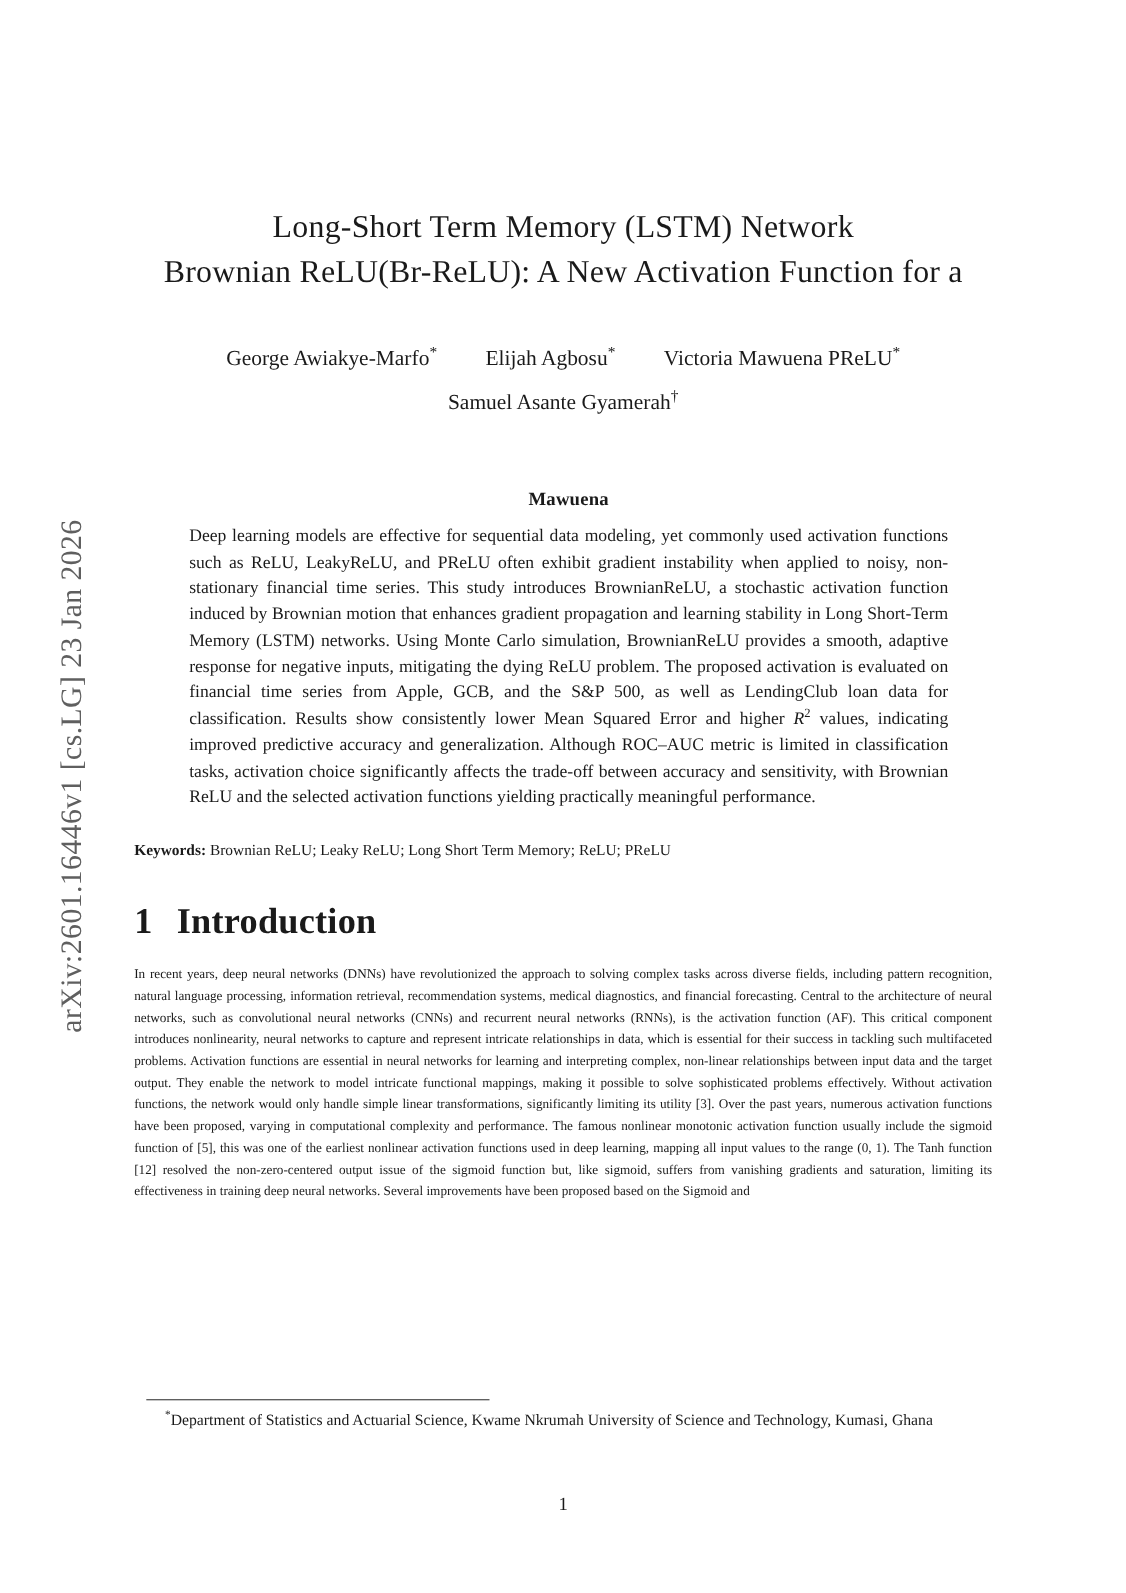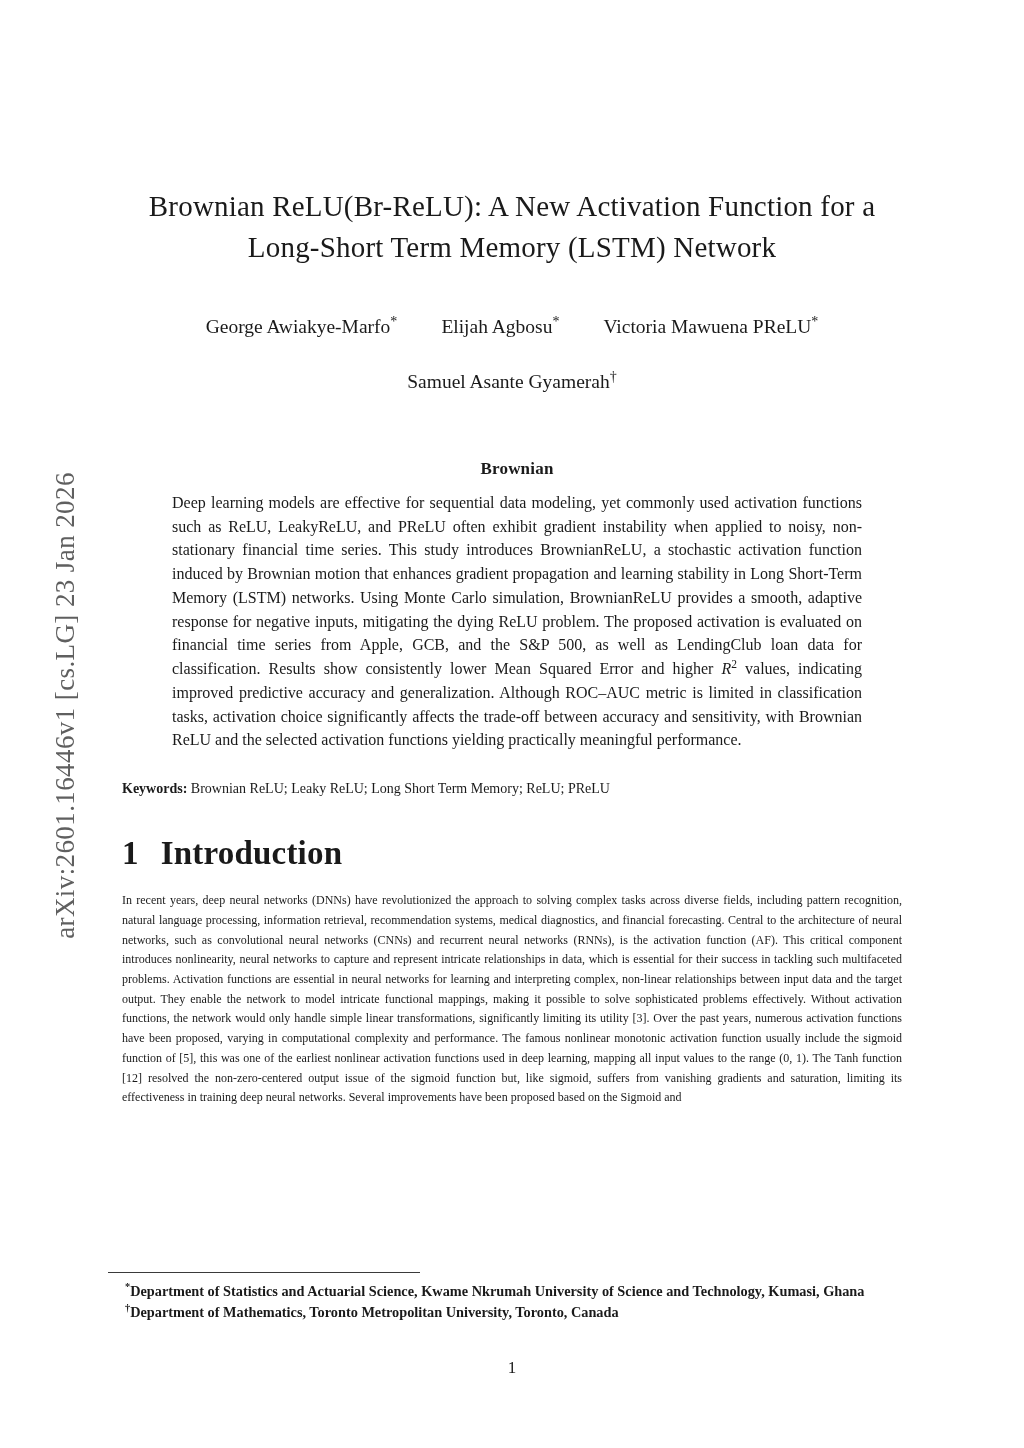--- a/index.html
+++ b/index.html
@@ -60,21 +60,21 @@
     font-size: 19.5px;
     line-height: 1.55;
   }
   .authors-row1 .author {
     display: inline-block;
     margin: 0 22px;
     white-space: nowrap;
     text-align: right;
   }
   .authors-row2 {
-    margin-top: 24px;
+    margin-top: 9px;
   }
   sup.mk {
     font-size: 0.72em;
     vertical-align: super;
     line-height: 0;
   }
 
   
   .abstract-wrap {
     margin-top: 62px;
@@ -116,24 +116,23 @@
     font-size: 12px;
     line-height: 1.645;
     text-align: justify;
     text-justify: inter-word;
     hyphens: none;
   }
 
   
   #footnotes {
     position: absolute;
-    left: 108px;
+    left: 133px;
     top: 1272px;
     width: 780px;
-    font-weight: bold;
   }
   .fn-rule {
     width: 312px;
     height: 0;
     border-top: 1.4px solid #3a3a3a;
     margin-bottom: 8px;
   }
   .fn-line {
     font-size: 14.3px;
     line-height: 1.43;
@@ -154,52 +153,51 @@
 </head>
 <body>
 
 <div id="page">
 
   <div id="arxiv-stamp">arXiv:2601.16446v1  [cs.LG]  23 Jan 2026</div>
 
   <div id="content">
 
     <h1 class="title">
+      <span class="ln">Long-Short Term Memory (LSTM) Network</span>
       <span class="ln">Brownian ReLU(Br-ReLU): A New Activation Function for a</span>
-      <span class="ln">Long-Short Term Memory (LSTM) Network</span>
     </h1>
 
     <div class="authors">
       <div class="authors-row1">
         <span class="author"><span>George Awiakye-Marfo</span><sup class="mk">*</sup></span><span class="author"><span>Elijah Agbosu</span><sup class="mk">*</sup></span><span class="author"><span>Victoria Mawuena PReLU</span><sup class="mk">*</sup></span>
       </div>
       <div class="authors-row2">
         <span class="author"><span>Samuel Asante Gyamerah</span><sup class="mk">†</sup></span>
       </div>
     </div>
 
     <div class="abstract-wrap">
-      <div class="abstract-head">Brownian</div>
+      <div class="abstract-head">Mawuena</div>
       <div class="abstract-body">Deep learning models are effective for sequential data modeling, yet commonly used activation functions such as ReLU, LeakyReLU, and PReLU often exhibit gradient instability when applied to noisy, non-stationary financial time series. This study introduces BrownianReLU, a stochastic activation function induced by Brownian motion that enhances gradient propagation and learning stability in Long Short-Term Memory (LSTM) networks. Using Monte Carlo simulation, BrownianReLU provides a smooth, adaptive response for negative inputs, mitigating the dying ReLU problem. The proposed activation is evaluated on financial time series from Apple, GCB, and the S&amp;P 500, as well as LendingClub loan data for classification. Results show consistently lower Mean Squared Error and higher <i>R</i><sup style="font-size: 0.72em; line-height: 0;">2</sup> values, indicating improved predictive accuracy and generalization. Although ROC–AUC metric is limited in classification tasks, activation choice significantly affects the trade-off between accuracy and sensitivity, with Brownian ReLU and the selected activation functions yielding practically meaningful performance.</div>
     </div>
 
     <div class="keywords">
       <span class="kw-label">Keywords:</span>
       <span>Brownian ReLU; Leaky ReLU; Long Short Term Memory; ReLU; PReLU</span>
     </div>
 
     <div class="section-heading">
       <span class="num">1</span><span>Introduction</span>
     </div>
 
     <p class="body-par">In recent years, deep neural networks (DNNs) have revolutionized the approach to solving complex tasks across diverse fields, including pattern recognition, natural language processing, information retrieval, recommendation systems, medical diagnostics, and financial forecasting. Central to the architecture of neural networks, such as convolutional neural networks (CNNs) and recurrent neural networks (RNNs), is the activation function (AF). This critical component introduces nonlinearity, neural networks to capture and represent intricate relationships in data, which is essential for their success in tackling such multifaceted problems. Activation functions are essential in neural networks for learning and interpreting complex, non-linear relationships between input data and the target output. They enable the network to model intricate functional mappings, making it possible to solve sophisticated problems effectively. Without activation functions, the network would only handle simple linear transformations, significantly limiting its utility [3]. Over the past years, numerous activation functions have been proposed, varying in computational complexity and performance. The famous nonlinear monotonic activation function usually include the sigmoid function of [5], this was one of the earliest nonlinear activation functions used in deep learning, mapping all input values to the range (0, 1). The Tanh function [12] resolved the non-zero-centered output issue of the sigmoid function but, like sigmoid, suffers from vanishing gradients and saturation, limiting its effectiveness in training deep neural networks. Several improvements have been proposed based on the Sigmoid and</p>
 
   </div>
 
   <div id="footnotes">
     <div class="fn-rule"></div>
     <div class="fn-line"><sup class="mk">*</sup><span>Department of Statistics and Actuarial Science, Kwame Nkrumah University of Science and Technology, Kumasi, Ghana</span></div>
-    <div class="fn-line"><sup class="mk">†</sup><span>Department of Mathematics, Toronto Metropolitan University, Toronto, Canada</span></div>
   </div>
 
   <div id="page-number">1</div>
 
 </div>
 
 </body></html>

